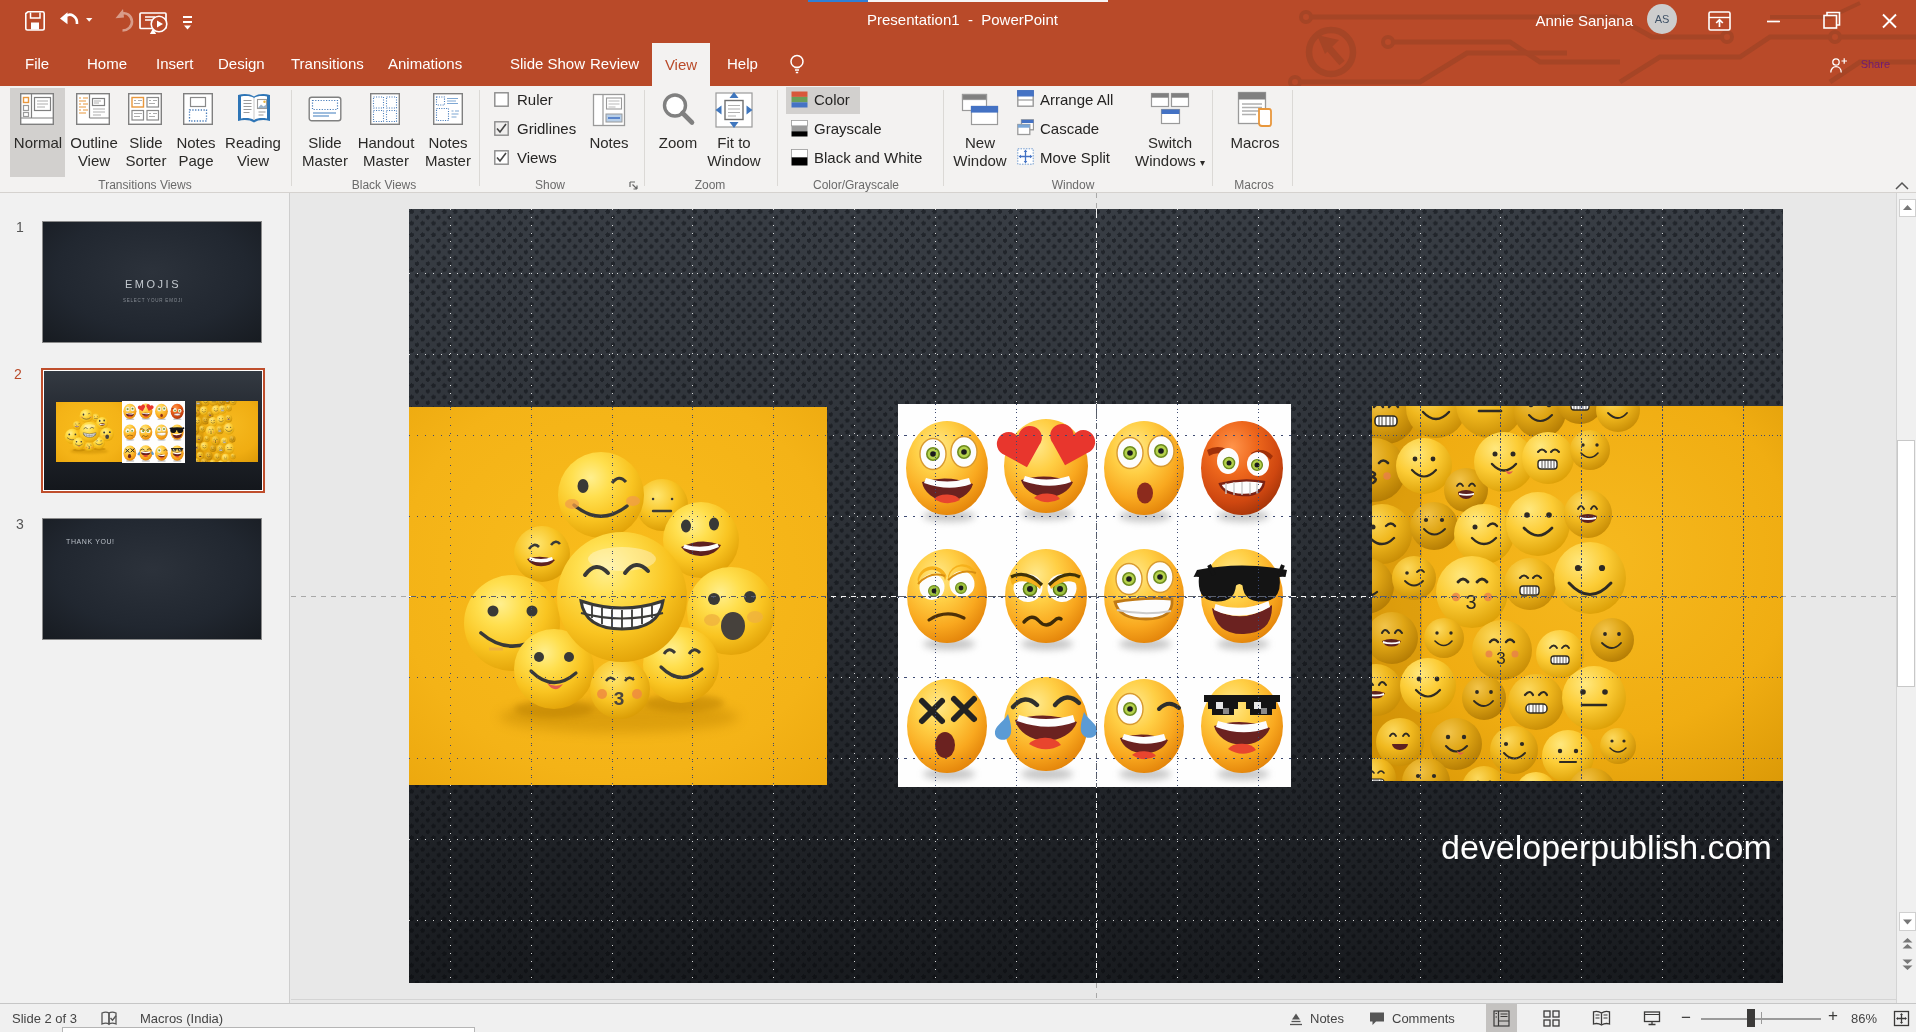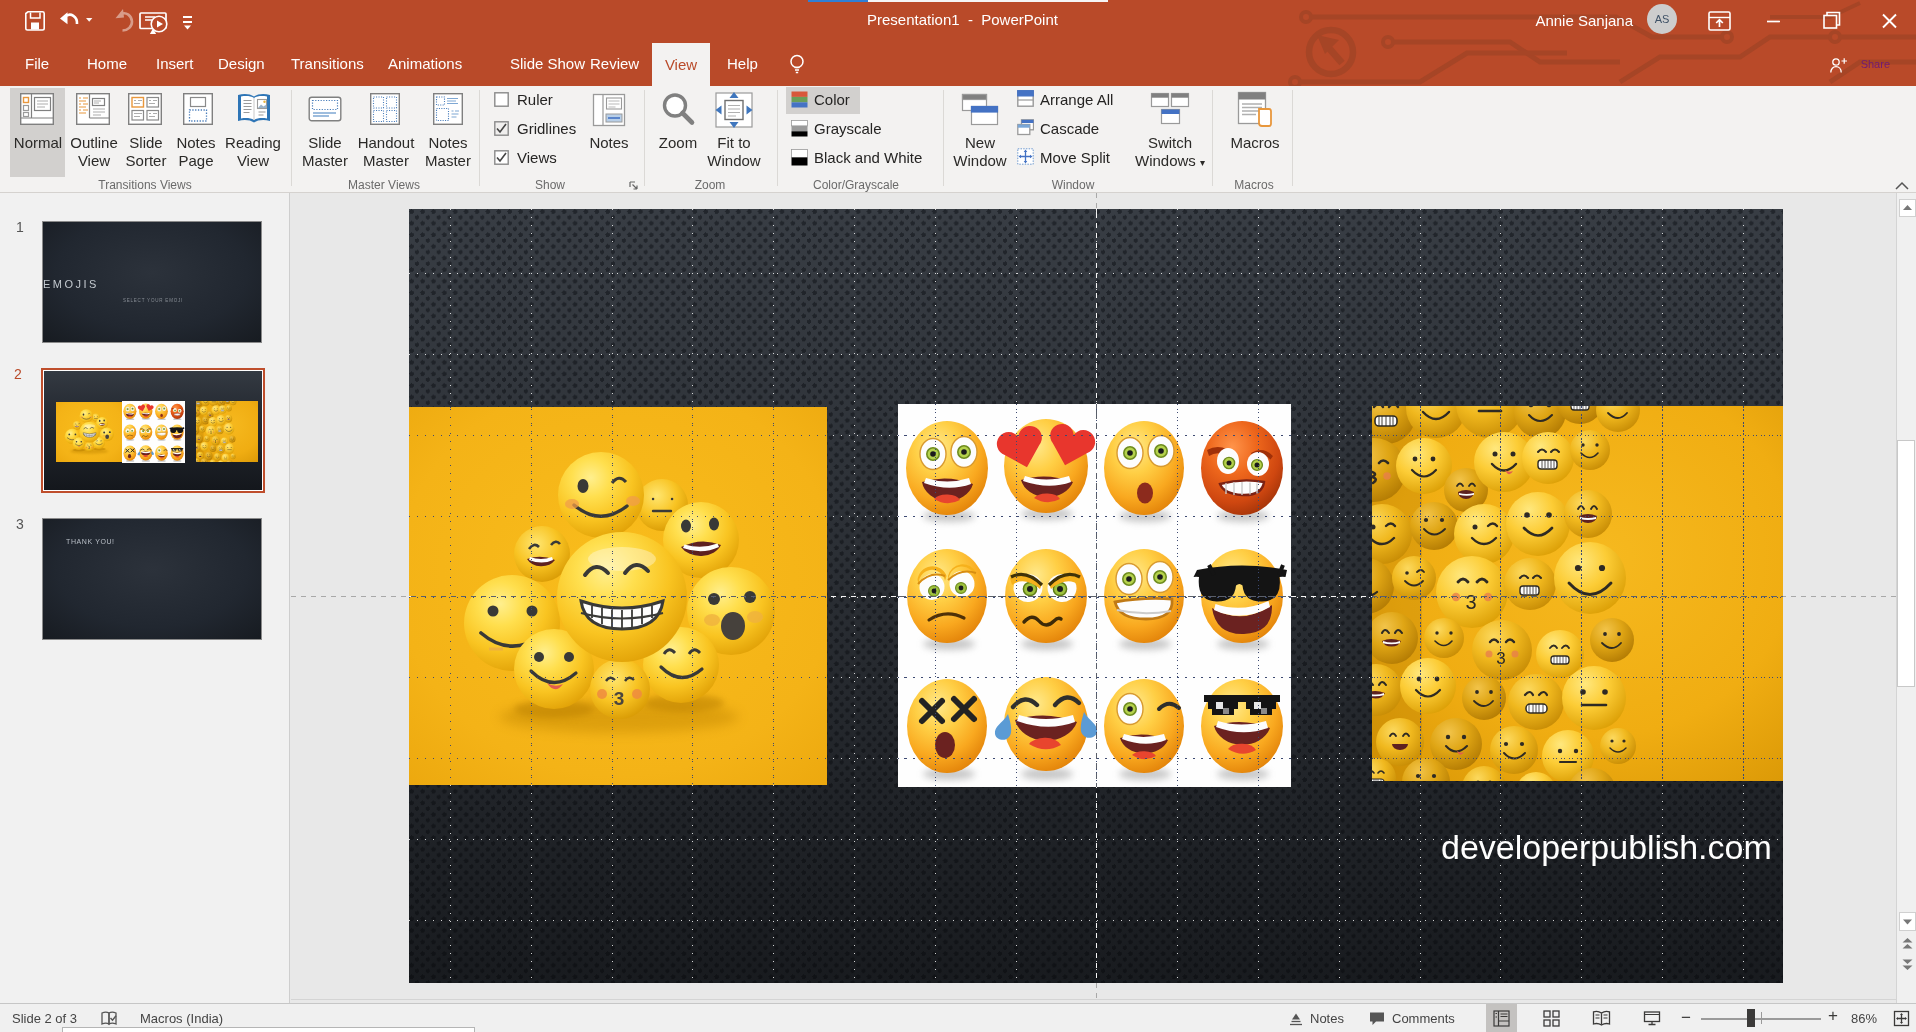--- a/index.html
+++ b/index.html
@@ -150,21 +150,21 @@
 <div id="tab-view">View</div>
 <div id="ribbon">
   <div class="gdiv" style="left:291px"></div>
   <div class="gdiv" style="left:479px"></div>
   <div class="gdiv" style="left:644px"></div>
   <div class="gdiv" style="left:777px"></div>
   <div class="gdiv" style="left:943px"></div>
   <div class="gdiv" style="left:1212px"></div>
   <div class="gdiv" style="left:1292px"></div>
   <div class="glabel" style="left:45px">Transitions Views</div>
-  <div class="glabel" style="left:284px">Master Views</div>
+  <div class="glabel" style="left:284px">Black Views</div>
   <div class="glabel" style="left:450px">Show</div>
   <div class="glabel" style="left:610px">Zoom</div>
   <div class="glabel" style="left:756px">Color/Grayscale</div>
   <div class="glabel" style="left:973px">Window</div>
   <div class="glabel" style="left:1154px">Macros</div>
   <svg class="abs" style="left:627px;top:93px" width="12" height="12" viewBox="0 0 12 12">
     <g stroke="#666" fill="none" stroke-width="1.2">
         <path d="M2 2 h-0 M2 2 v8 h8" stroke="none"></path>
         <path d="M3 3 h5 M3 3 v5"></path>
         <path d="M5.5 5.5 L10 10 M10 10 v-3.5 M10 10 h-3.5"></path>
@@ -964,21 +964,21 @@
   </div>
 <div class="dguideh" style="top:596px;left:898px;width:393px"></div>
 <div class="dguideh" style="top:596px;left:1372px;width:411px"></div>
 <div class="dguidev" style="left:1096px;top:404px;height:383px"></div>
 <div id="devpub">developerpublish.com</div>
 <div id="panel">
   <div class="tnum" style="left:16px;top:26px">1</div>
   <div class="tnum" style="left:14px;top:173px;color:#b94a29">2</div>
   <div class="tnum" style="left:16px;top:323px">3</div>
   <div class="thumb" style="left:42px;top:28px;width:220px;height:122px;background:radial-gradient(ellipse 190px 115px at 50% 42%, #2c323b 0%, #212730 50%, #121519 100%)">
-    <div style="position:absolute;left:0;top:56px;width:220px;color:#c3c9cf;font-size:11px;letter-spacing:2.5px">EMOJIS</div>
+    <div style="position:absolute;left:0;top:56px;width:220px;text-align:center;color:#c3c9cf;font-size:11px;letter-spacing:2.5px">EMOJIS</div>
     <div style="position:absolute;left:0;top:76px;width:220px;text-align:center;color:#878d95;font-size:4.5px;letter-spacing:0.8px">SELECT YOUR EMOJI</div>
   </div>
   <div class="abs" style="left:41px;top:175px;width:224px;height:125px;border:2px solid #bf4e2c;box-shadow:inset 0 0 0 1.5px #fff;background:#20252c"></div>
   <div class="thumb" style="left:44px;top:178px;width:218px;height:119px;border:none;background:linear-gradient(to bottom,#343a42 0%,#272c34 30%,#14171c 100%)">
       <div class="abs" style="left:12px;top:31px;width:66px;height:60px;overflow:hidden"><svg width="66" height="60" viewBox="0 0 418 378" preserveAspectRatio="none">
 <defs>
 <radialGradient id="yb" cx="38%" cy="30%" r="75%">
   <stop offset="0%" stop-color="#ffef8e"></stop>
               <stop offset="30%" stop-color="#ffdf4e"></stop>
   <stop offset="65%" stop-color="#f9c421"></stop>

